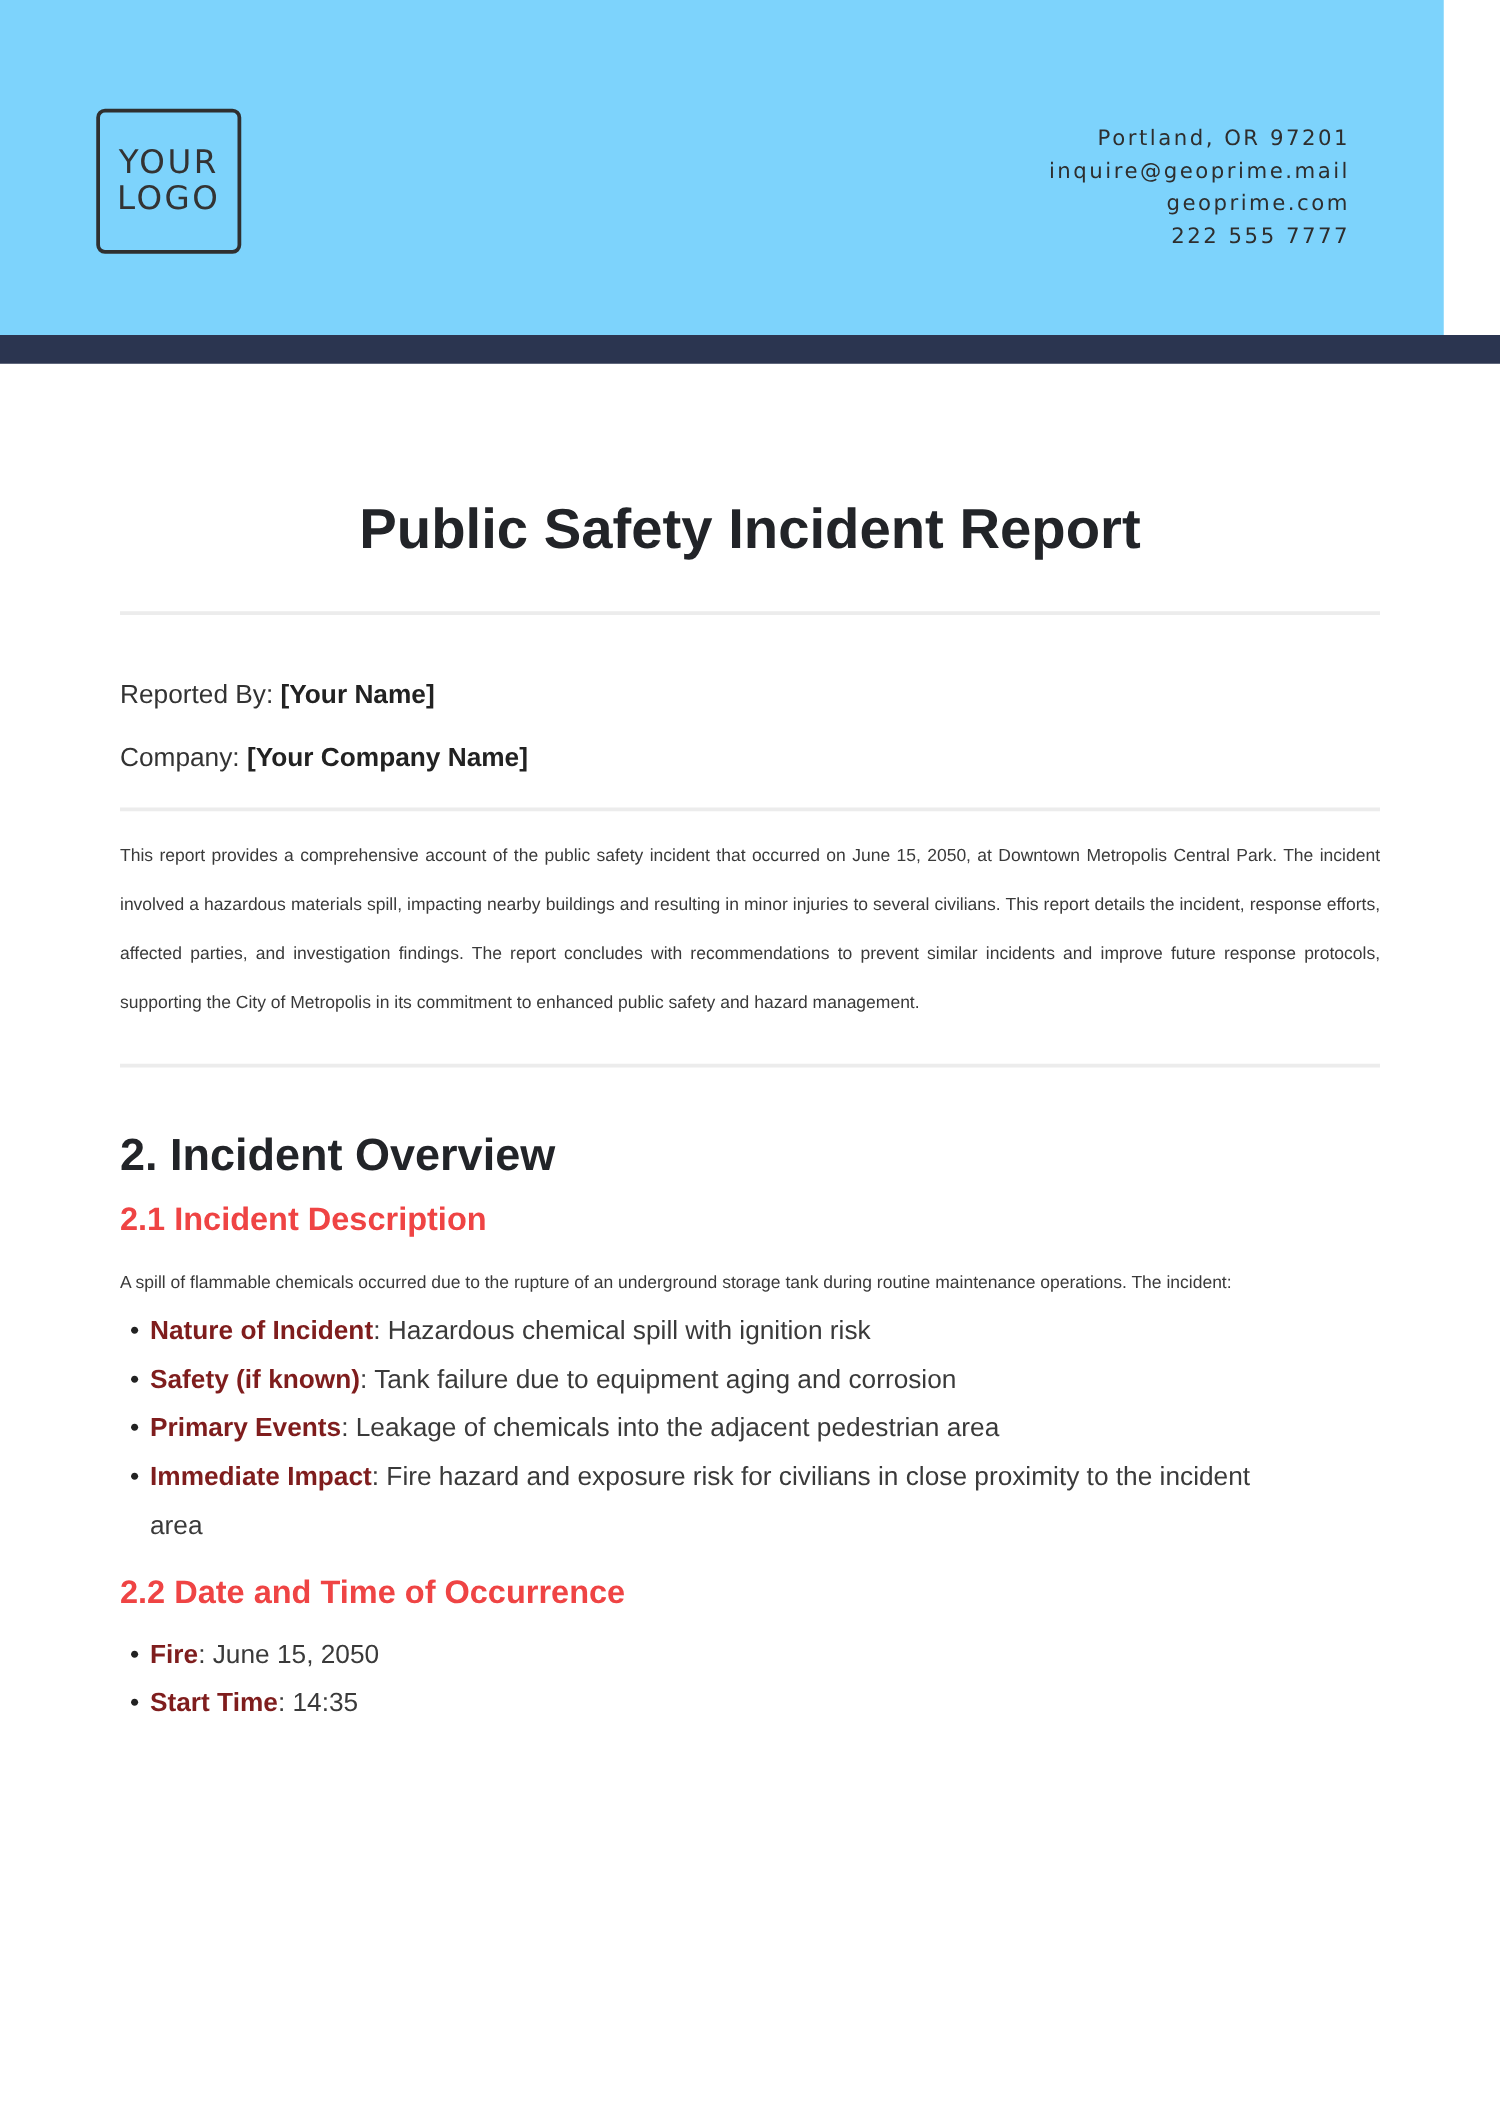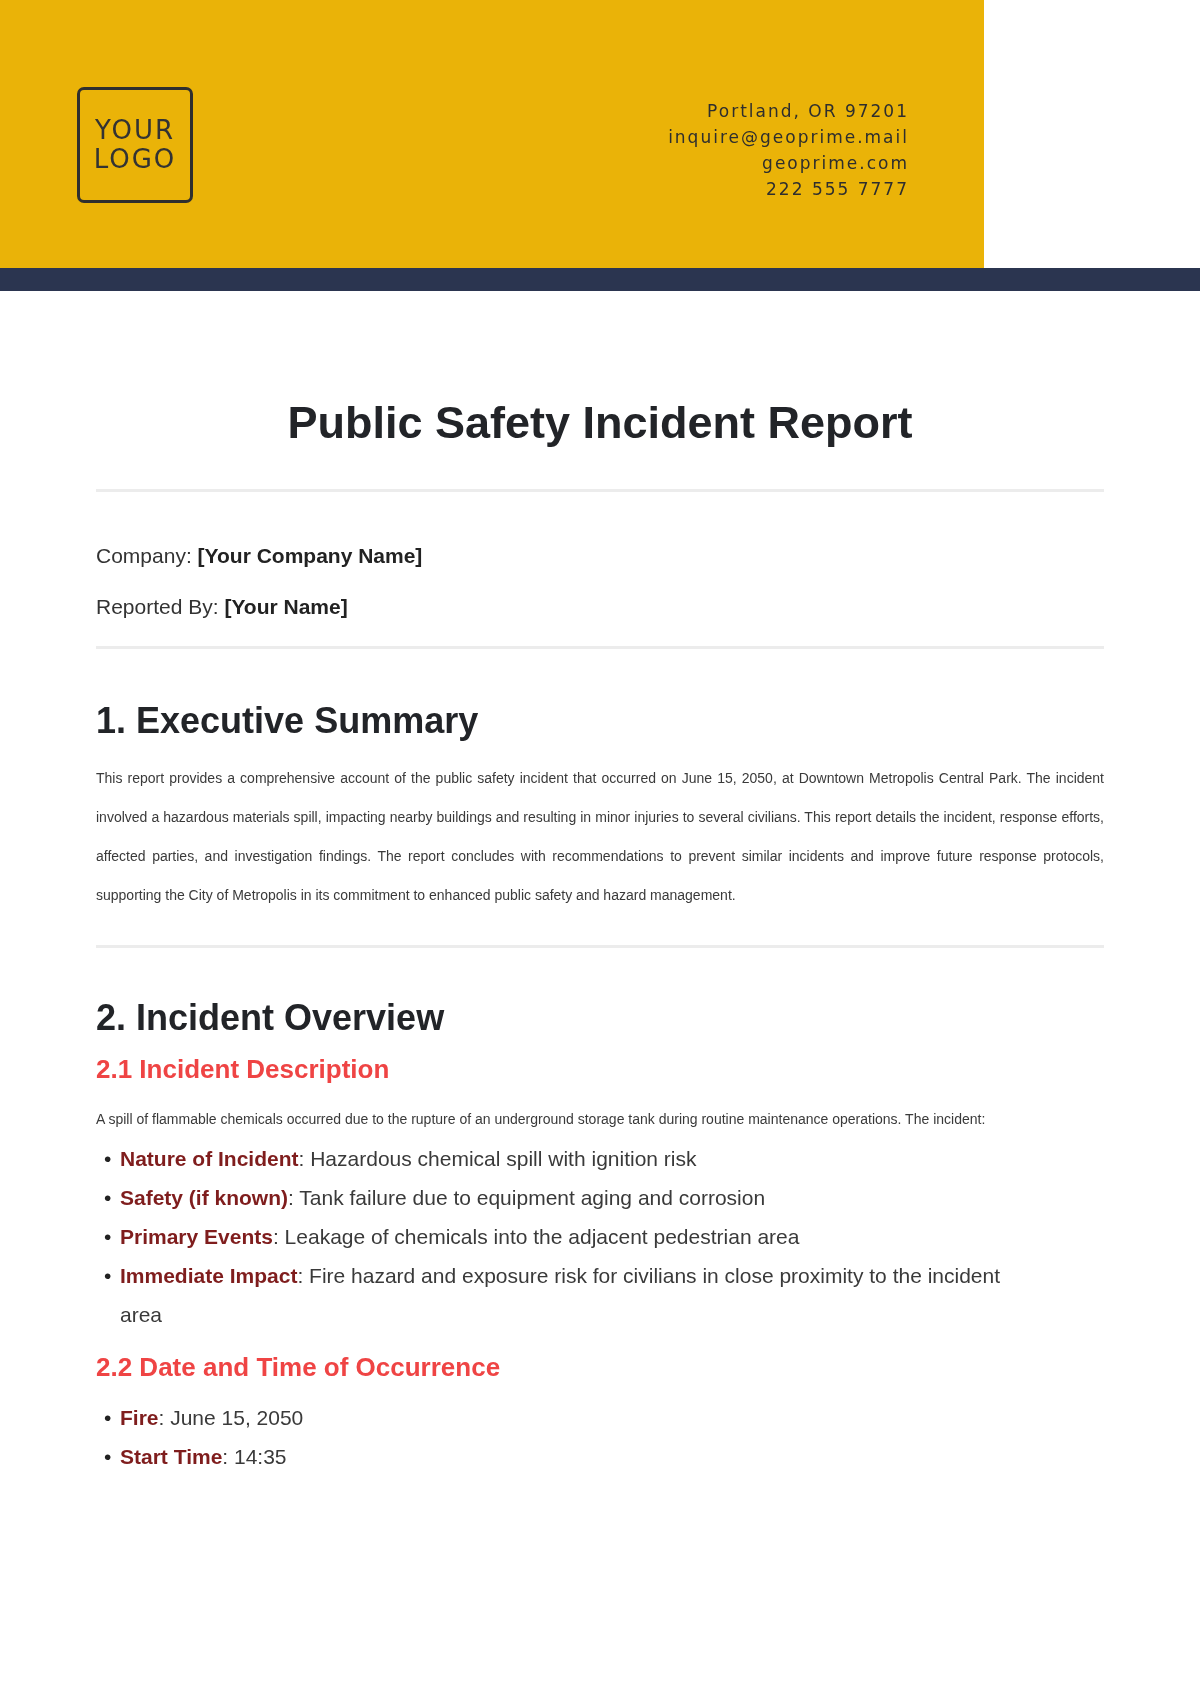--- a/index.html
+++ b/index.html
@@ -6,23 +6,23 @@
     html, body {
       width: 1200px;
       height: 1701px;
       overflow: hidden;
       background: #ffffff;
       font-family: "Liberation Sans", sans-serif;
       color: #2b2b2b;
     }
     .header {
       position: relative;
-      width: 984px;
+      width: 1155px;
       height: 268px;
-      background: #eab308;
+      background: #7dd3fc;
     }
     .header-band {
       position: absolute;
       left: 0;
       top: 268px;
       width: 1200px;
       height: 23px;
       background: #2b3550;
     }
     .logo {
@@ -146,30 +146,29 @@
 </div>
 <div class="header-band"></div>
 
 <div class="content">
   <h1 class="title">Public Safety Incident Report</h1>
 
   <div class="divider div1"></div>
 
   <div class="meta meta-block">
     <div class="row">
-      <span>Company: </span><b>[Your Company Name]</b>
+      <span>Reported By: </span><b>[Your Name]</b>
     </div>
     <div class="row">
-      <span>Reported By: </span><b>[Your Name]</b>
+      <span>Company: </span><b>[Your Company Name]</b>
     </div>
   </div>
 
   <div class="divider div2"></div>
 
-  <h2 class="h-exec">1. Executive Summary</h2>
   <p class="para justify exec-para">This report provides a comprehensive account of the public safety incident that occurred on June 15, 2050, at Downtown Metropolis Central Park. The incident involved a hazardous materials spill, impacting nearby buildings and resulting in minor injuries to several civilians. This report details the incident, response efforts, affected parties, and investigation findings. The report concludes with recommendations to prevent similar incidents and improve future response protocols, supporting the City of Metropolis in its commitment to enhanced public safety and hazard management.</p>
 
   <div class="divider div3"></div>
 
   <h2 class="h-overview">2. Incident Overview</h2>
 
   <h3 class="h-desc">2.1 Incident Description</h3>
   <p class="para desc-para">A spill of flammable chemicals occurred due to the rupture of an underground storage tank during routine maintenance operations. The incident:</p>
 
   <ul class="bullets">

